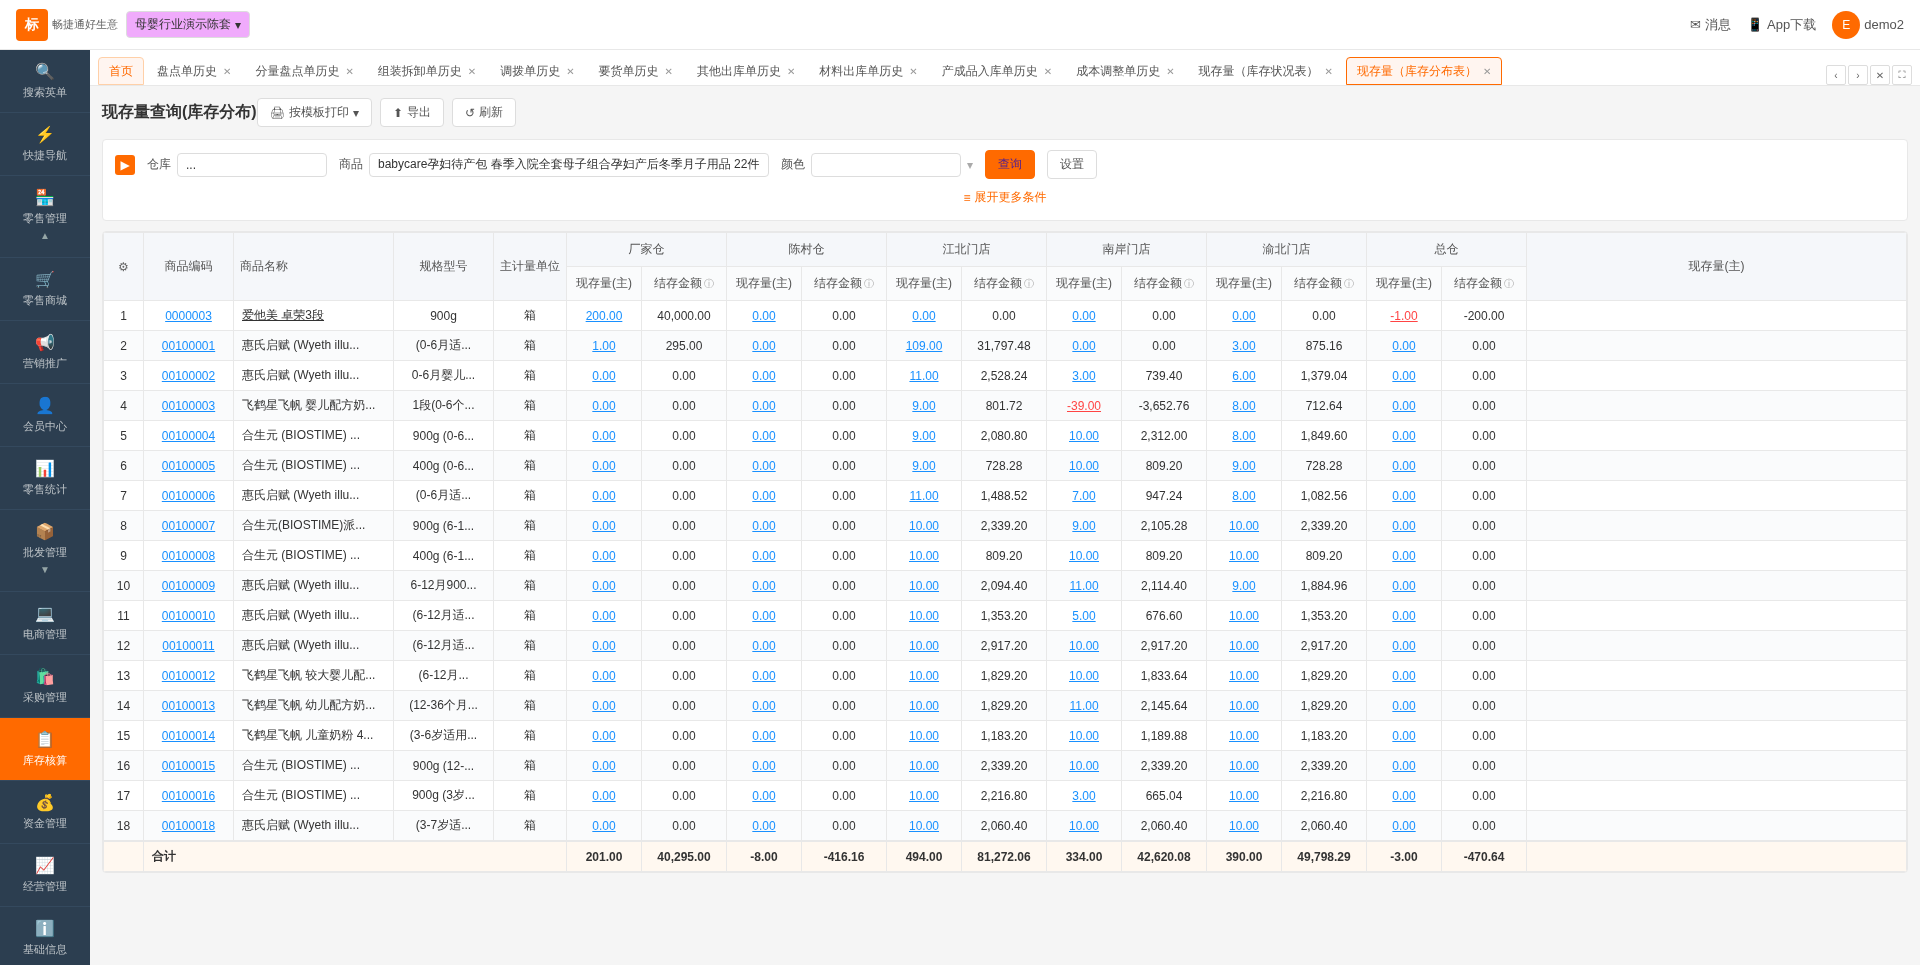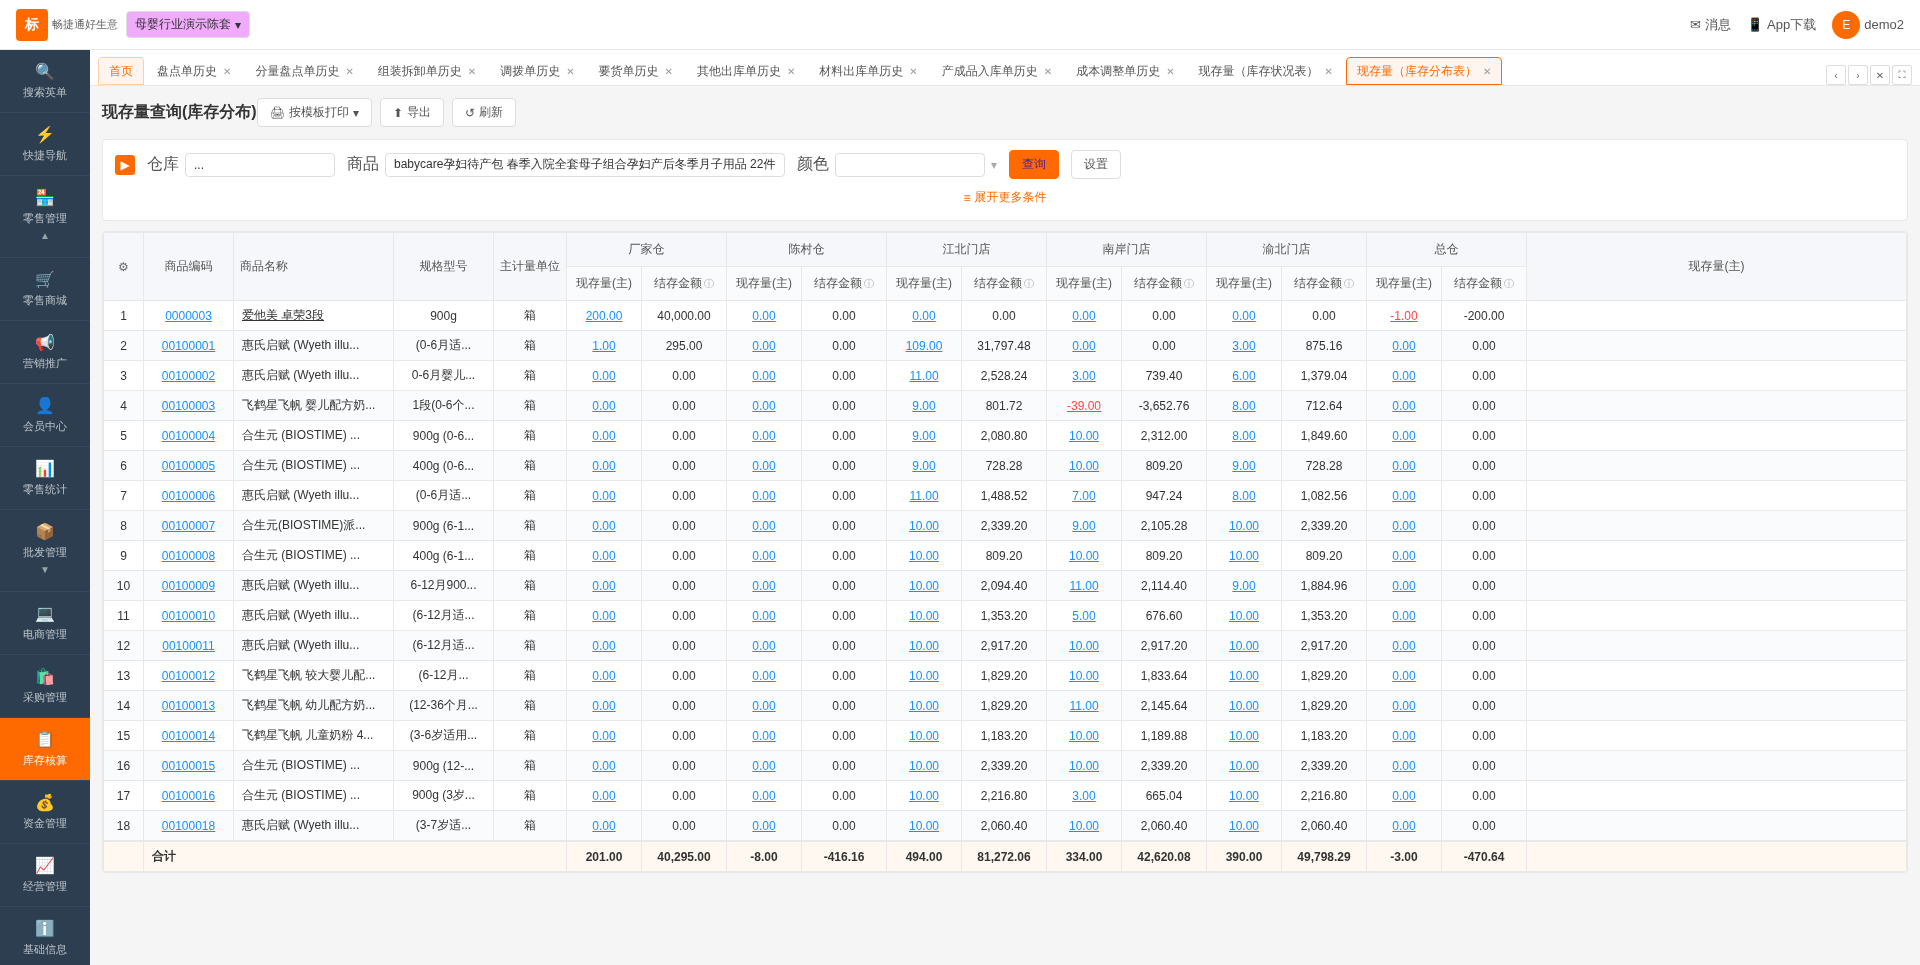--- a/index.html
+++ b/index.html
@@ -106,21 +106,21 @@
     
     .search-area {
       background: #fff;
       border: 1px solid #e8e8e8;
       border-radius: 4px;
       padding: 10px 12px;
       margin-bottom: 10px;
     }
     .search-row { display: flex; align-items: center; gap: 12px; flex-wrap: wrap; }
     .search-field { display: flex; align-items: center; gap: 6px; }
-    .search-label { font-size: 16px; color: #555; white-space: nowrap; }
+    .search-label { font-size: 12px; color: #555; white-space: nowrap; }
     .search-input {
       border: 1px solid #ddd;
       border-radius: 4px;
       padding: 4px 8px;
       font-size: 12px;
       outline: none;
       color: #333;
     }
     .search-input-wide { width: 400px; }
     .search-input-medium { width: 150px; }

